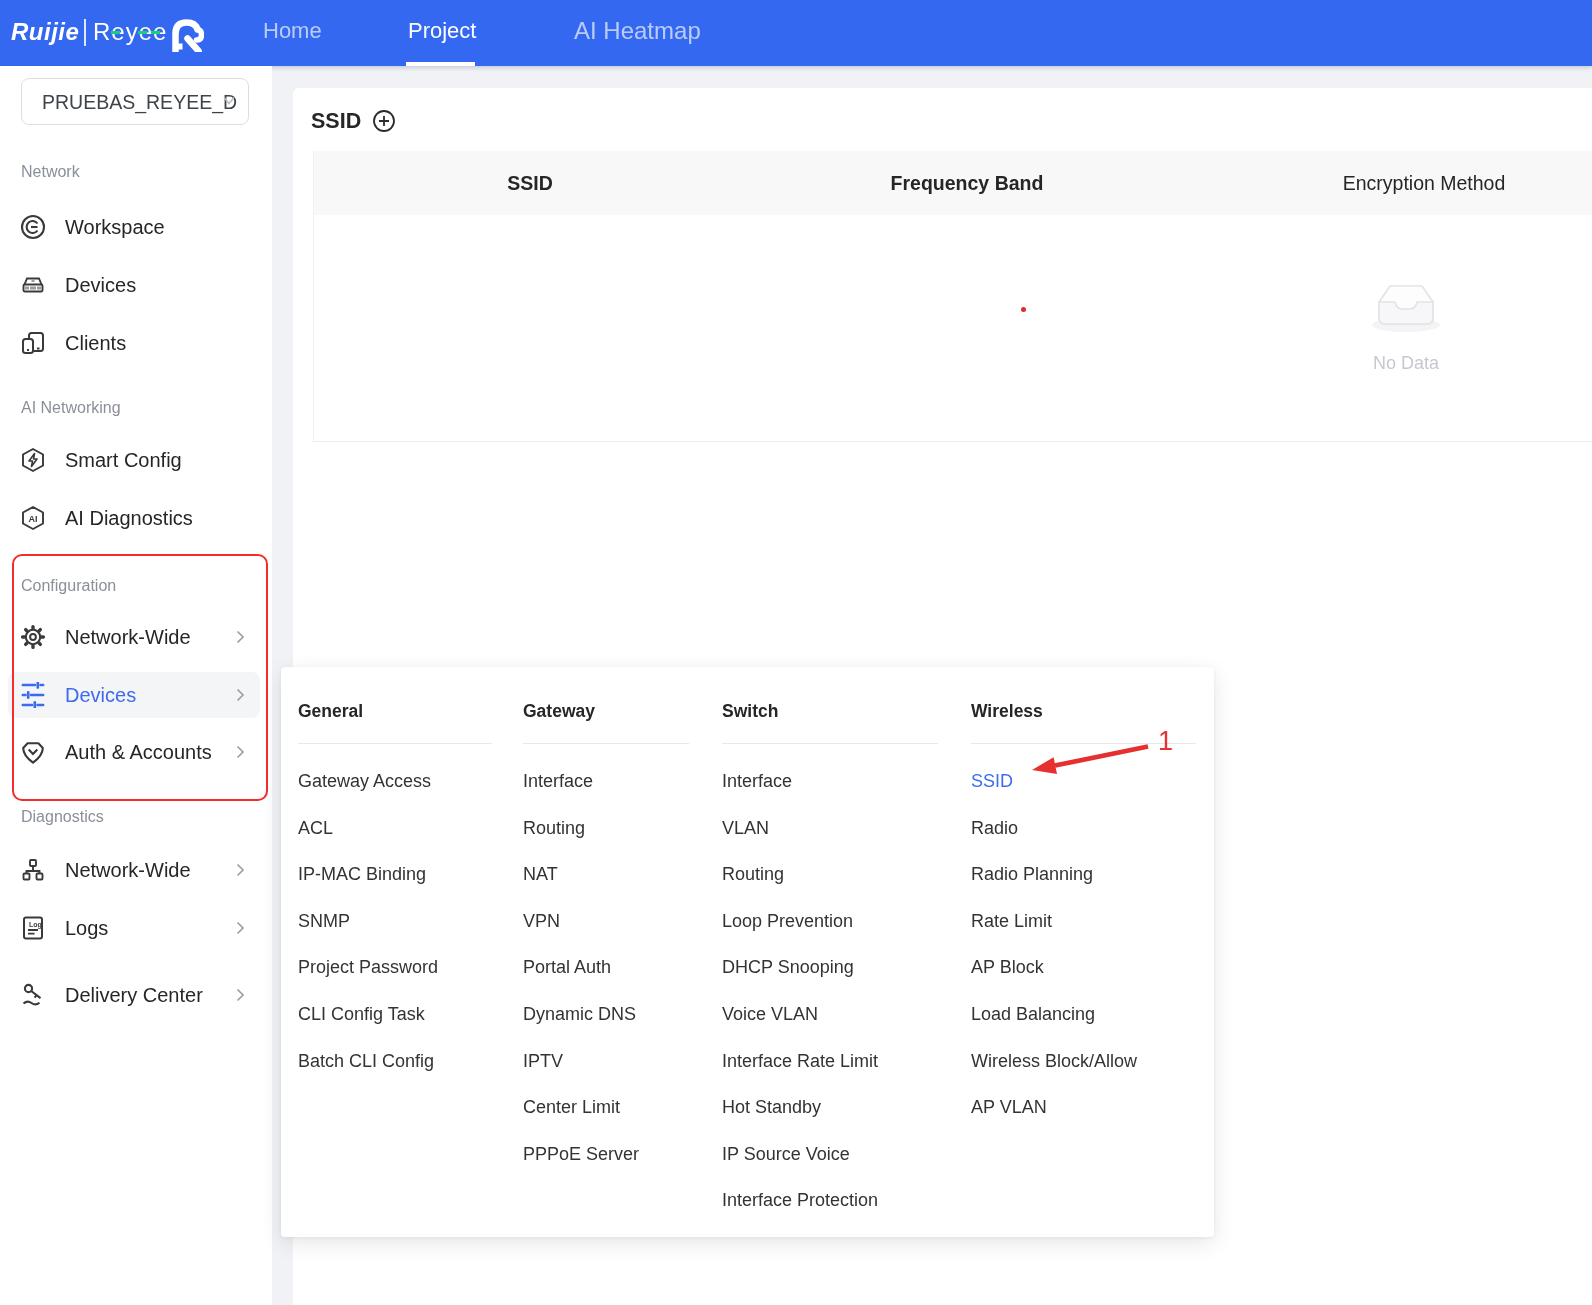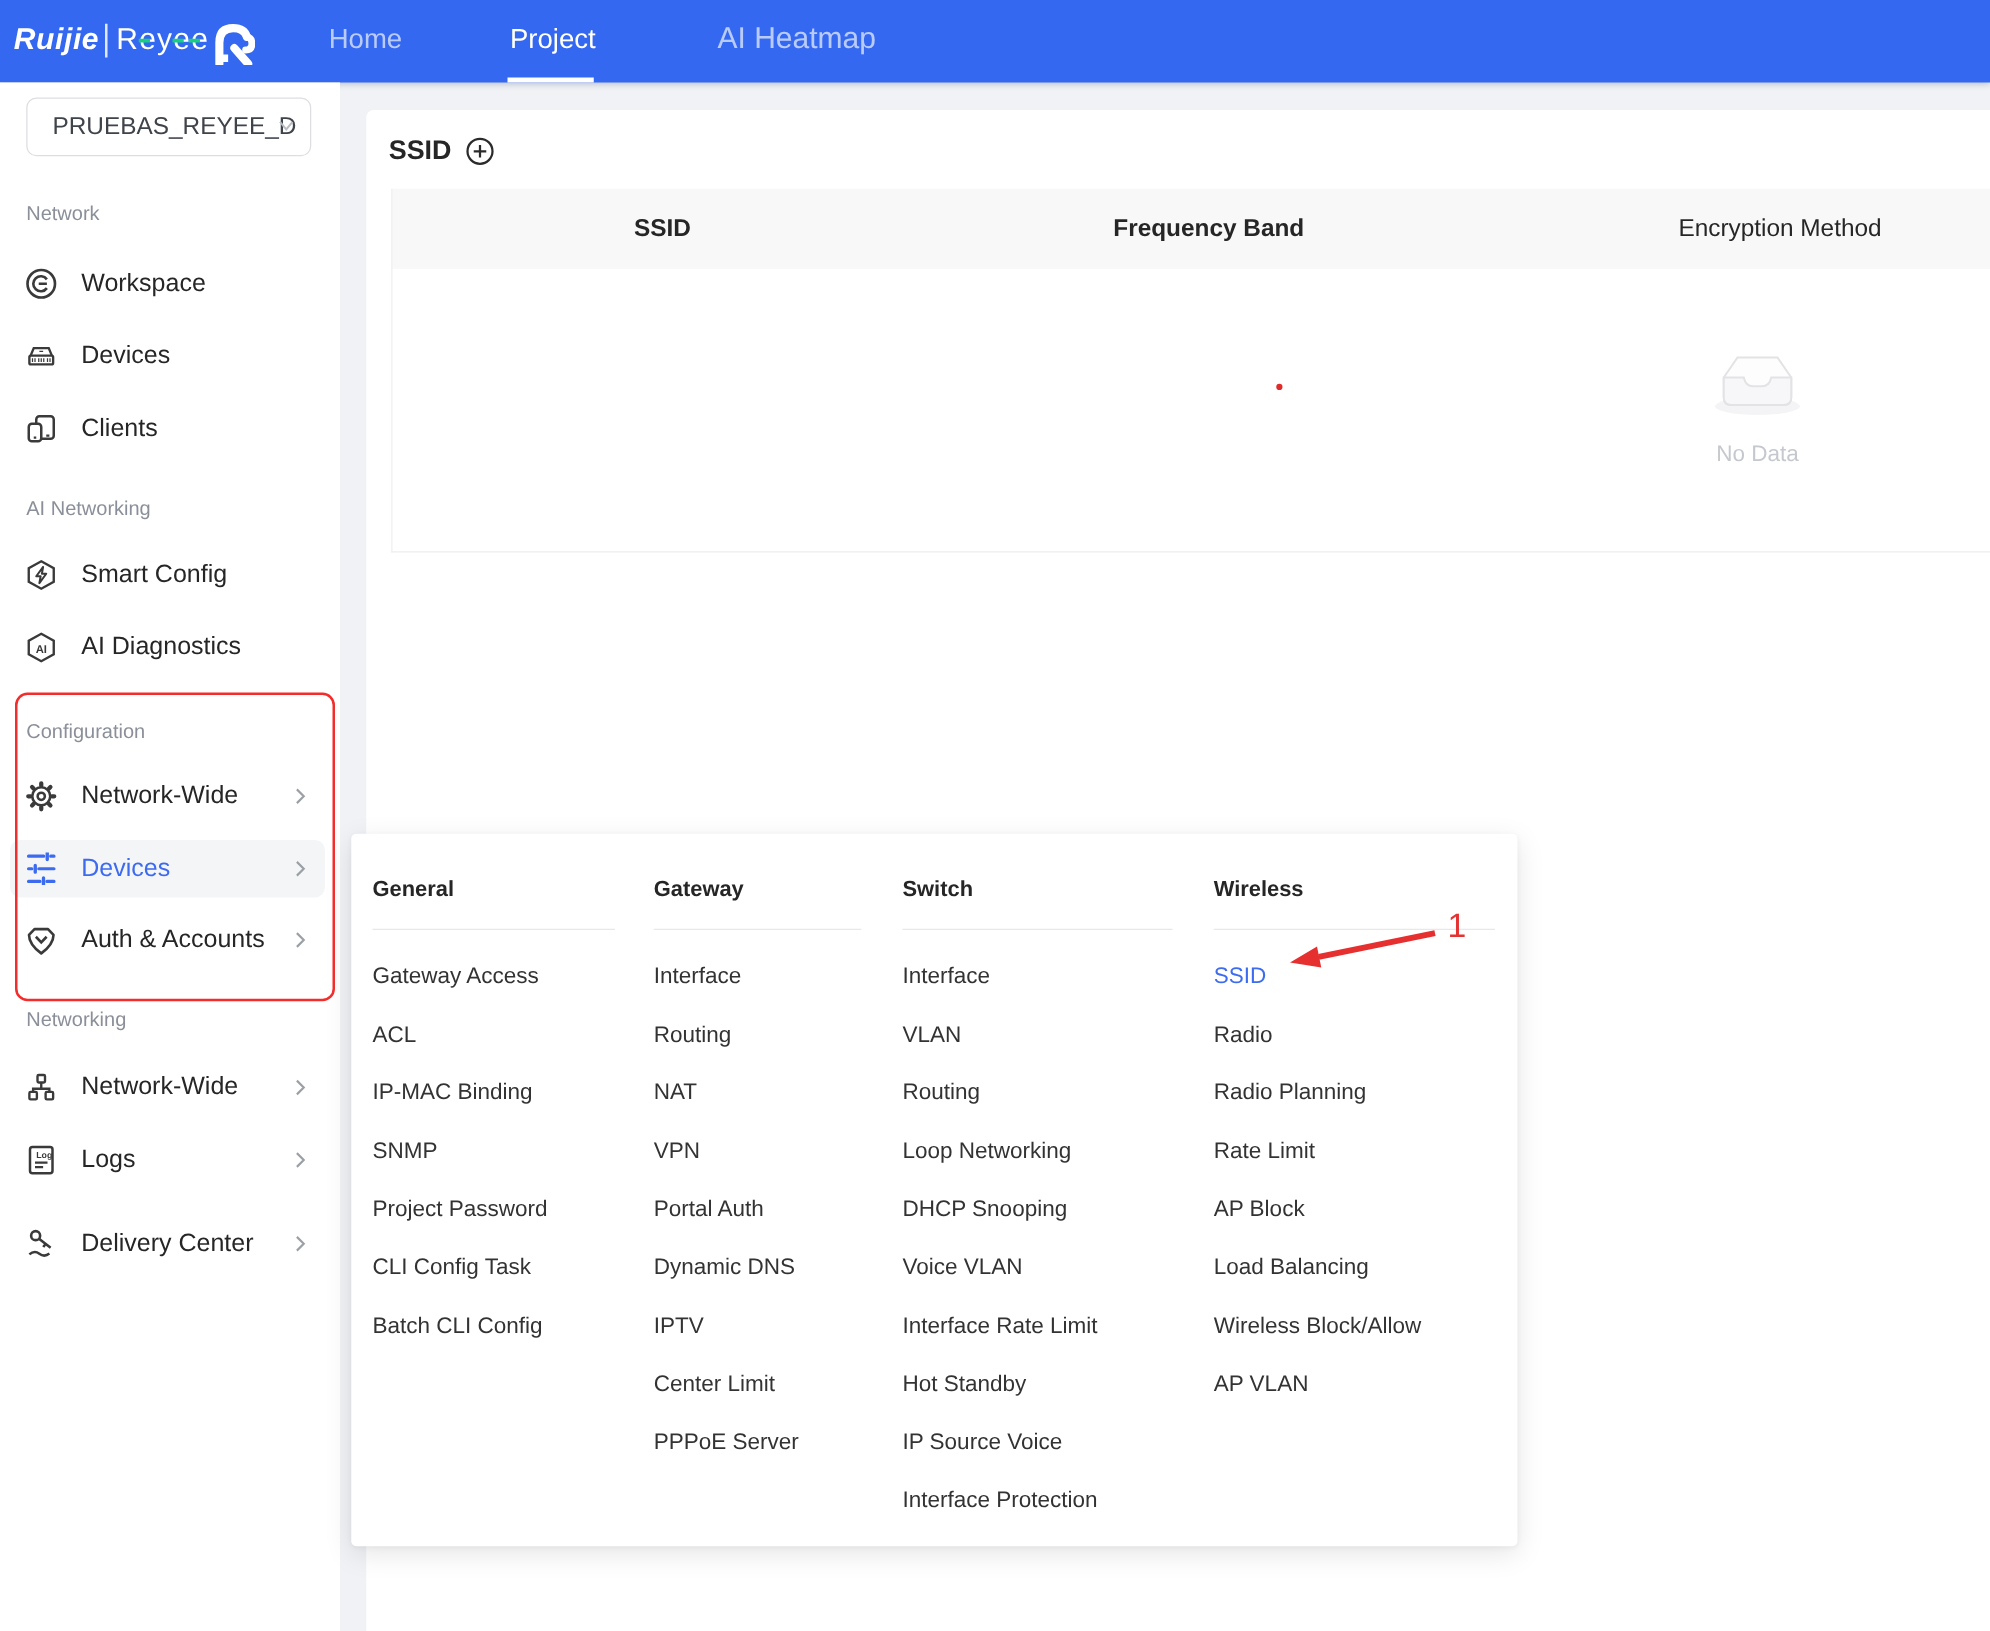--- a/index.html
+++ b/index.html
@@ -47,21 +47,21 @@
 <div class="abs mid sit" style="left:65px;top:285px">Devices</div>
 <div class="abs mid sit" style="left:65px;top:343px">Clients</div>
 <div class="abs mid lbl" style="left:21px;top:408px">AI Networking</div>
 <div class="abs mid sit" style="left:65px;top:460px">Smart Config</div>
 <div class="abs mid sit" style="left:65px;top:518px">AI Diagnostics</div>
 <div class="abs mid lbl" style="left:21px;top:586px">Configuration</div>
 <div class="abs mid sit" style="left:65px;top:637px">Network-Wide</div>
 <div class="abs" style="left:8px;top:672px;width:252px;height:46px;background:#f4f5f6;border-radius:8px"></div>
 <div class="abs mid" style="left:65px;top:695px;font-size:20px;color:#3d6bef">Devices</div>
 <div class="abs mid sit" style="left:65px;top:752px">Auth &amp; Accounts</div>
-<div class="abs mid lbl" style="left:21px;top:817px">Networking</div>
+<div class="abs mid lbl" style="left:21px;top:817px">Diagnostics</div>
 <div class="abs mid sit" style="left:65px;top:870px">Network-Wide</div>
 <div class="abs mid sit" style="left:65px;top:928px">Logs</div>
 <div class="abs mid sit" style="left:65px;top:995px">Delivery Center</div>
 
 <svg class="abs" style="left:20px;top:214px" width="26" height="26" viewBox="0 0 26 26">
   <circle cx="13" cy="13" r="11" fill="none" stroke="#3a3a3a" stroke-width="2.1"></circle>
   <path d="M17.5,9.5 A6,6 0 1 0 17.5,16.5" fill="none" stroke="#3a3a3a" stroke-width="2.1"></path>
   <path d="M11,13 H17.5" stroke="#3a3a3a" stroke-width="2.1"></path>
 </svg>
 <svg class="abs" style="left:20px;top:272px" width="26" height="26" viewBox="0 0 26 26">
@@ -178,21 +178,21 @@
 <div class="abs mid" style="left:523px;top:967px;font-size:18px;color:#333">Portal Auth</div>
 <div class="abs mid" style="left:523px;top:1014px;font-size:18px;color:#333">Dynamic DNS</div>
 <div class="abs mid" style="left:523px;top:1061px;font-size:18px;color:#333">IPTV</div>
 <div class="abs mid" style="left:523px;top:1107px;font-size:18px;color:#333">Center Limit</div>
 <div class="abs mid" style="left:523px;top:1154px;font-size:18px;color:#333">PPPoE Server</div>
 <div class="abs mid" style="left:722px;top:711px;font-size:17.5px;font-weight:bold;color:#262626">Switch</div>
 <div class="abs" style="left:722px;top:743px;width:216px;height:1px;background:#e8e8ea"></div>
 <div class="abs mid" style="left:722px;top:781px;font-size:18px;color:#333">Interface</div>
 <div class="abs mid" style="left:722px;top:828px;font-size:18px;color:#333">VLAN</div>
 <div class="abs mid" style="left:722px;top:874px;font-size:18px;color:#333">Routing</div>
-<div class="abs mid" style="left:722px;top:921px;font-size:18px;color:#333">Loop Networking</div>
+<div class="abs mid" style="left:722px;top:921px;font-size:18px;color:#333">Loop Prevention</div>
 <div class="abs mid" style="left:722px;top:967px;font-size:18px;color:#333">DHCP Snooping</div>
 <div class="abs mid" style="left:722px;top:1014px;font-size:18px;color:#333">Voice VLAN</div>
 <div class="abs mid" style="left:722px;top:1061px;font-size:18px;color:#333">Interface Rate Limit</div>
 <div class="abs mid" style="left:722px;top:1107px;font-size:18px;color:#333">Hot Standby</div>
 <div class="abs mid" style="left:722px;top:1154px;font-size:18px;color:#333">IP Source Voice</div>
 <div class="abs mid" style="left:722px;top:1200px;font-size:18px;color:#333">Interface Protection</div>
 <div class="abs mid" style="left:971px;top:711px;font-size:17.5px;font-weight:bold;color:#262626">Wireless</div>
 <div class="abs" style="left:971px;top:743px;width:225px;height:1px;background:#e8e8ea"></div>
 <div class="abs mid" style="left:971px;top:781px;font-size:18px;color:#3e6cf0">SSID</div>
 <div class="abs mid" style="left:971px;top:828px;font-size:18px;color:#333">Radio</div>

